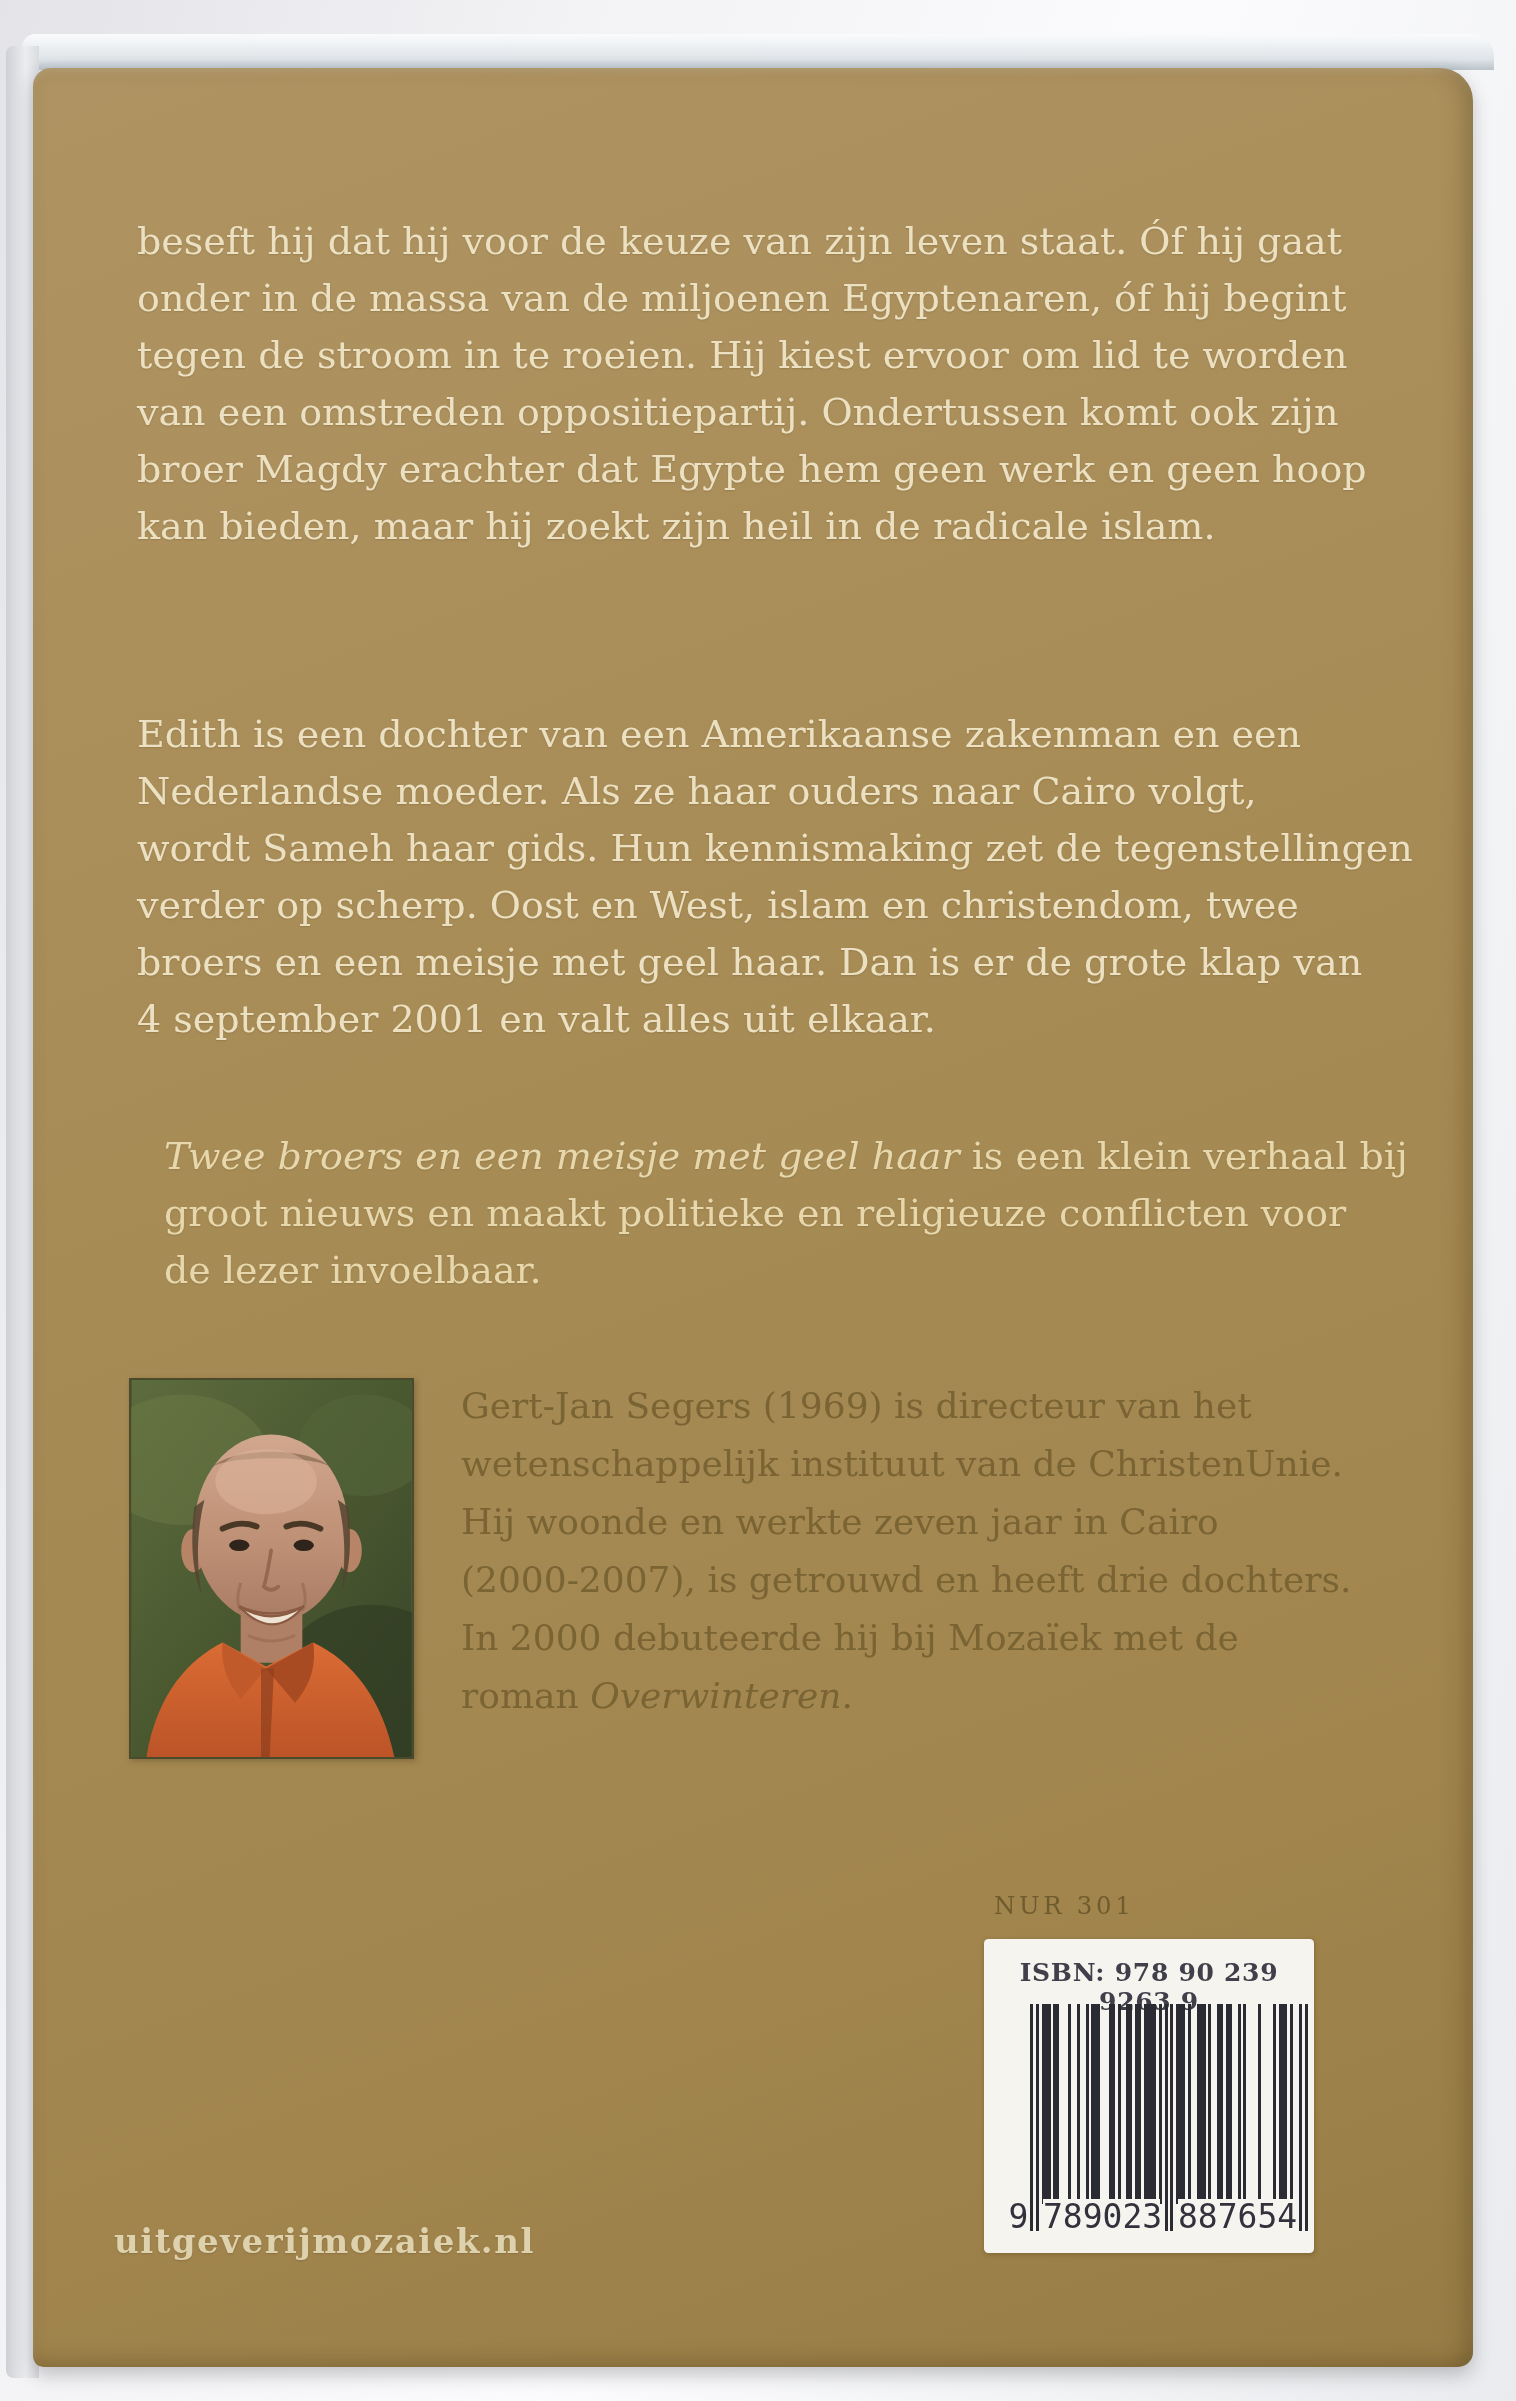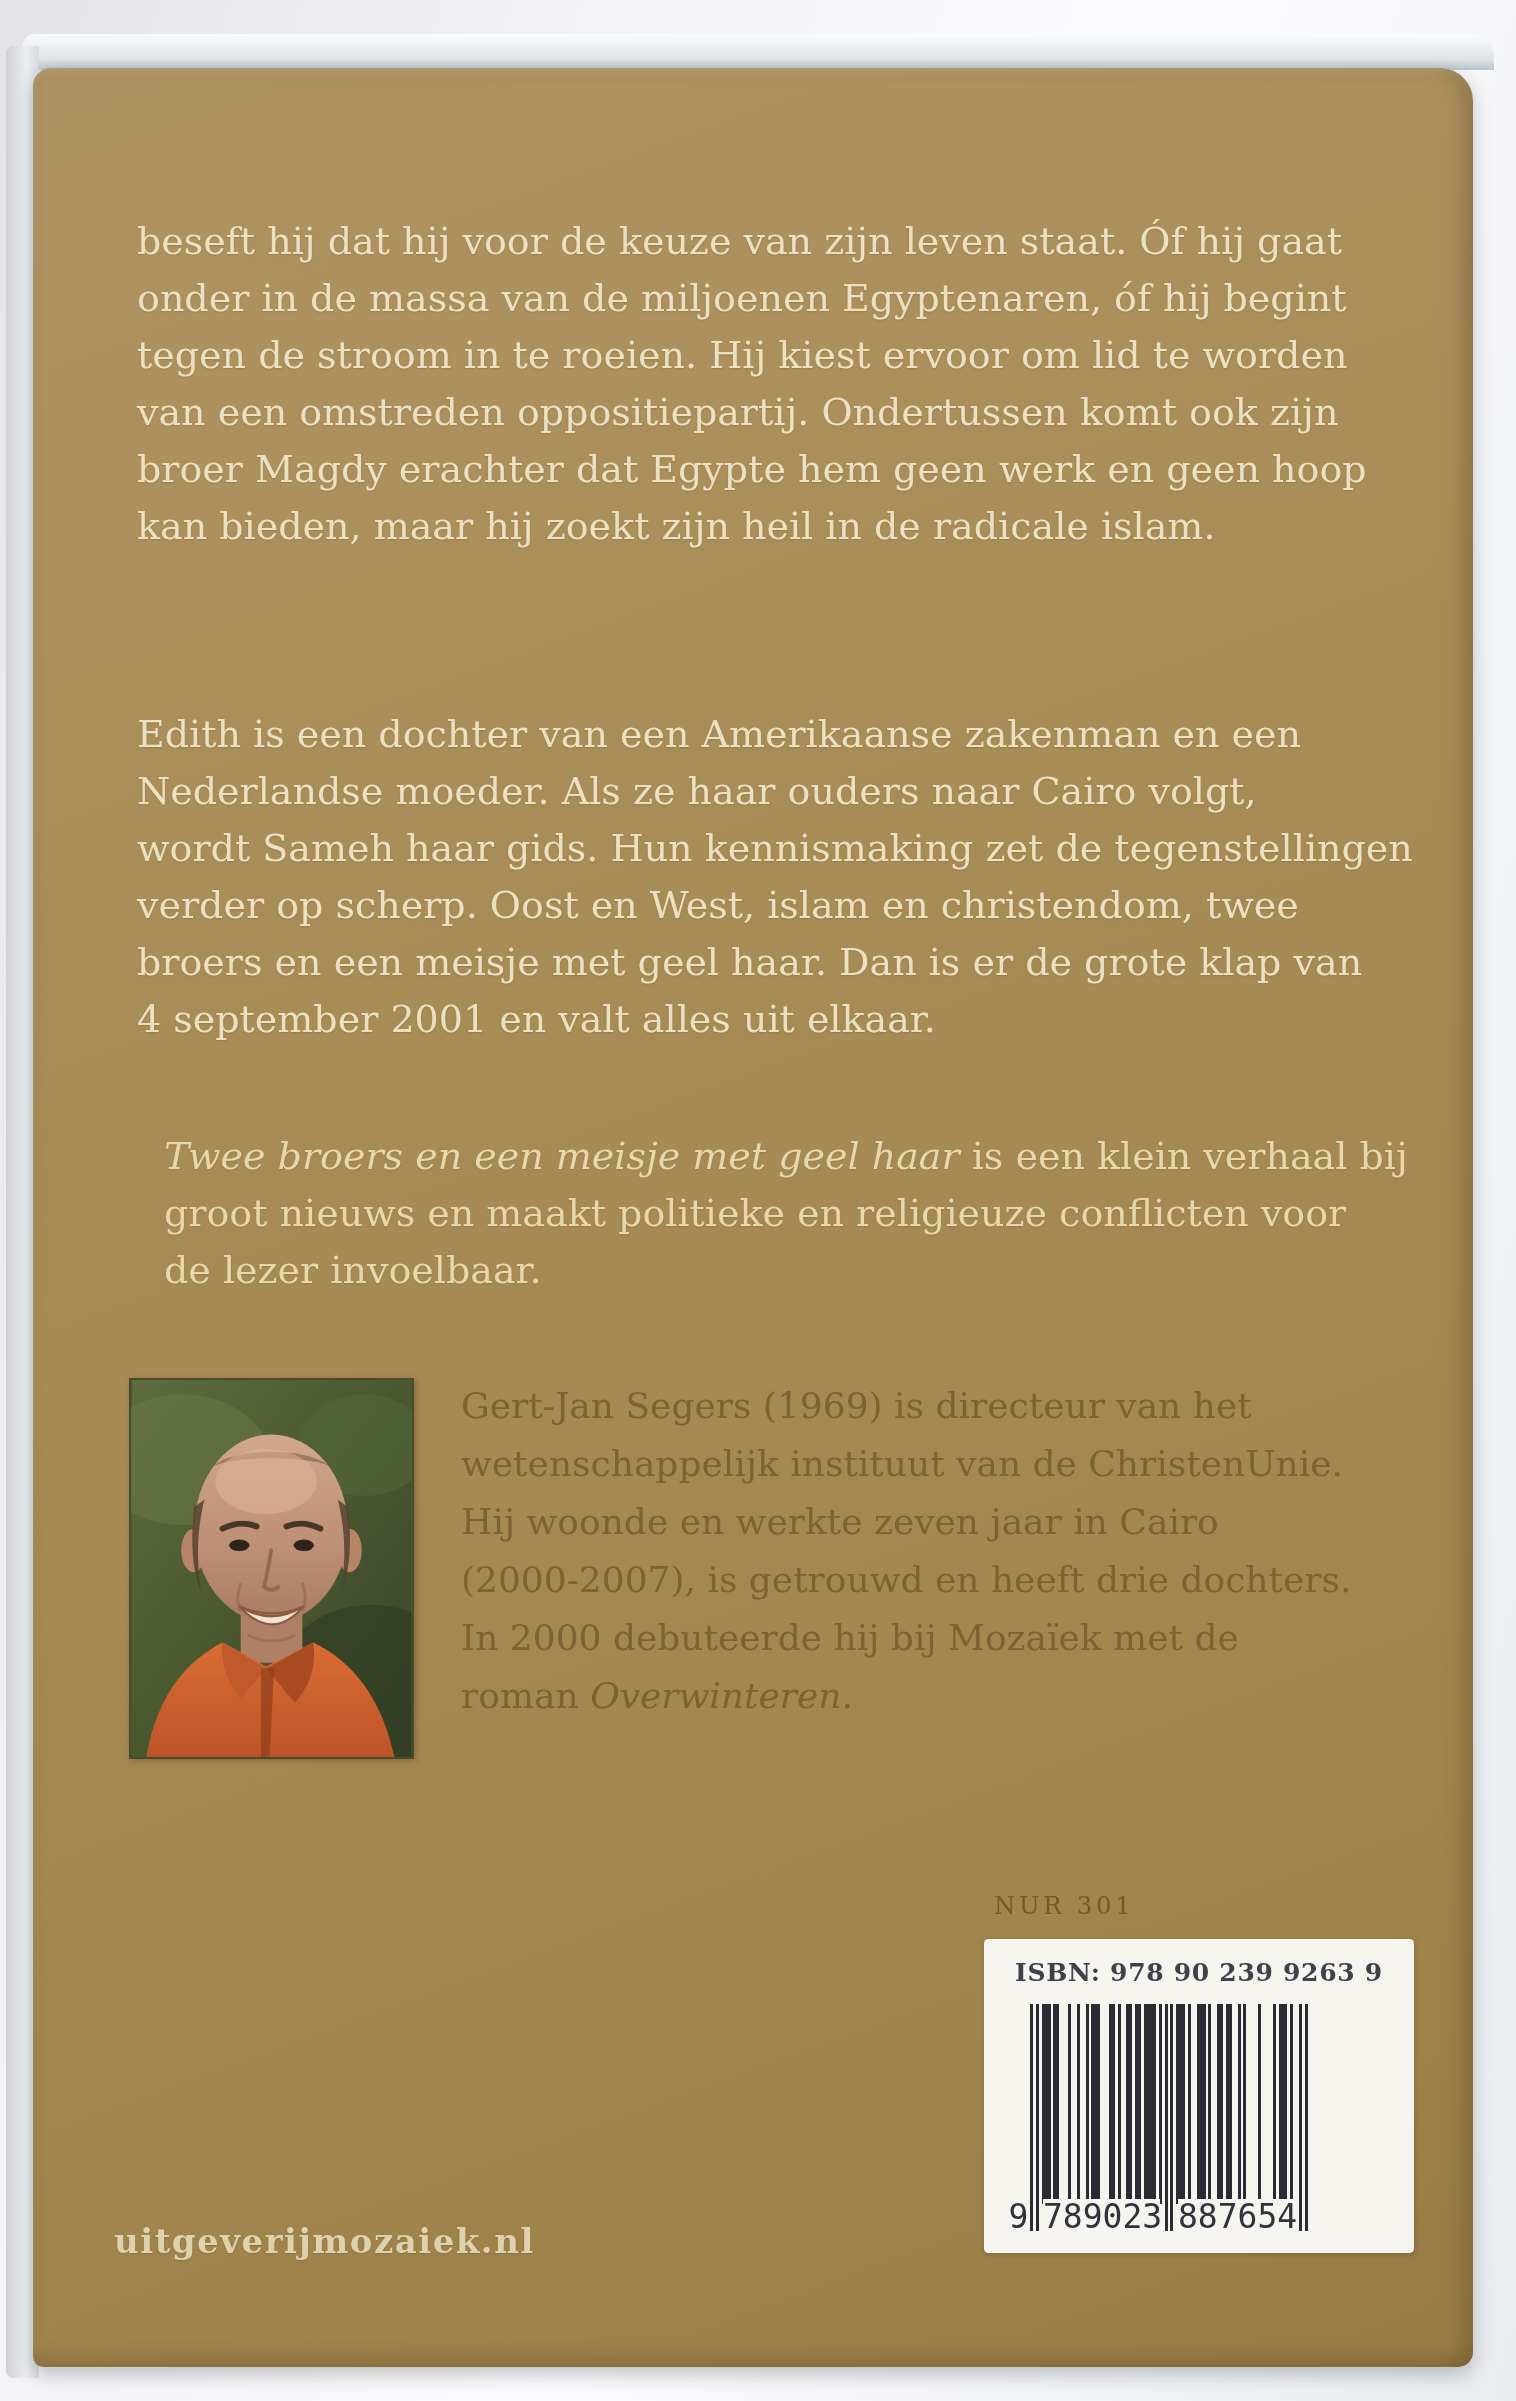--- a/index.html
+++ b/index.html
@@ -44,21 +44,21 @@
     position:absolute;left:96px;top:1310px;width:285px;height:381px;
     border:2.2px solid rgba(70,58,36,.45);box-sizing:border-box;
     box-shadow:1.5px 2.2px 6px rgba(70,55,25,.35);
     background:#4c5a33;
   }
   .photo svg{display:block;width:100%;height:100%;}
   #bio{position:absolute;left:428px;top:1309px;color:#7a6433;font-size:36px;line-height:58px;}
   
   #nur{position:absolute;left:961px;top:1823px;font-size:24.4px;letter-spacing:3.7px;color:#6f5b2d;}
   .label{
-    position:absolute;left:951px;top:1871px;width:430px;height:314px;
+    position:absolute;left:951px;top:1871px;width:330px;height:314px;
     background:#f5f4ef;border-radius:4.4px;
     box-shadow:0.7px 1.5px 4.4px rgba(90,70,30,.35);
   }
   .isbn-line{position:absolute;left:0;top:19px;width:100%;text-align:center;
     font-size:25px;letter-spacing:0.7px;color:#403f4a;font-weight:600;}
   #bars{position:absolute;left:46px;top:65px;width:280px;height:227px;}
   .bar{position:absolute;top:0;background:#2b2b33;}
   .bc-num{position:absolute;top:260px;height:36px;font-family:"DejaVu Sans Mono","Liberation Mono",monospace;
     font-size:33px;line-height:36px;color:#33323c;background:#f5f4ef;}
   #bcn0{left:7.4px;width:37px;text-align:right;background:transparent;}

